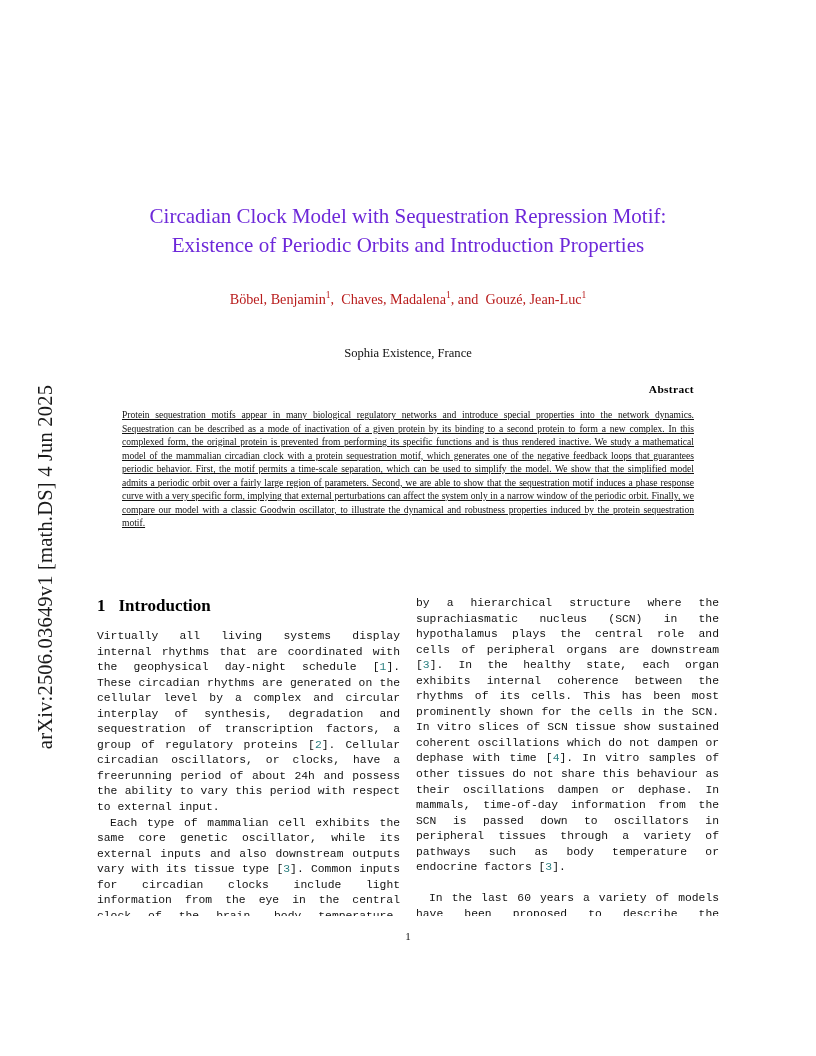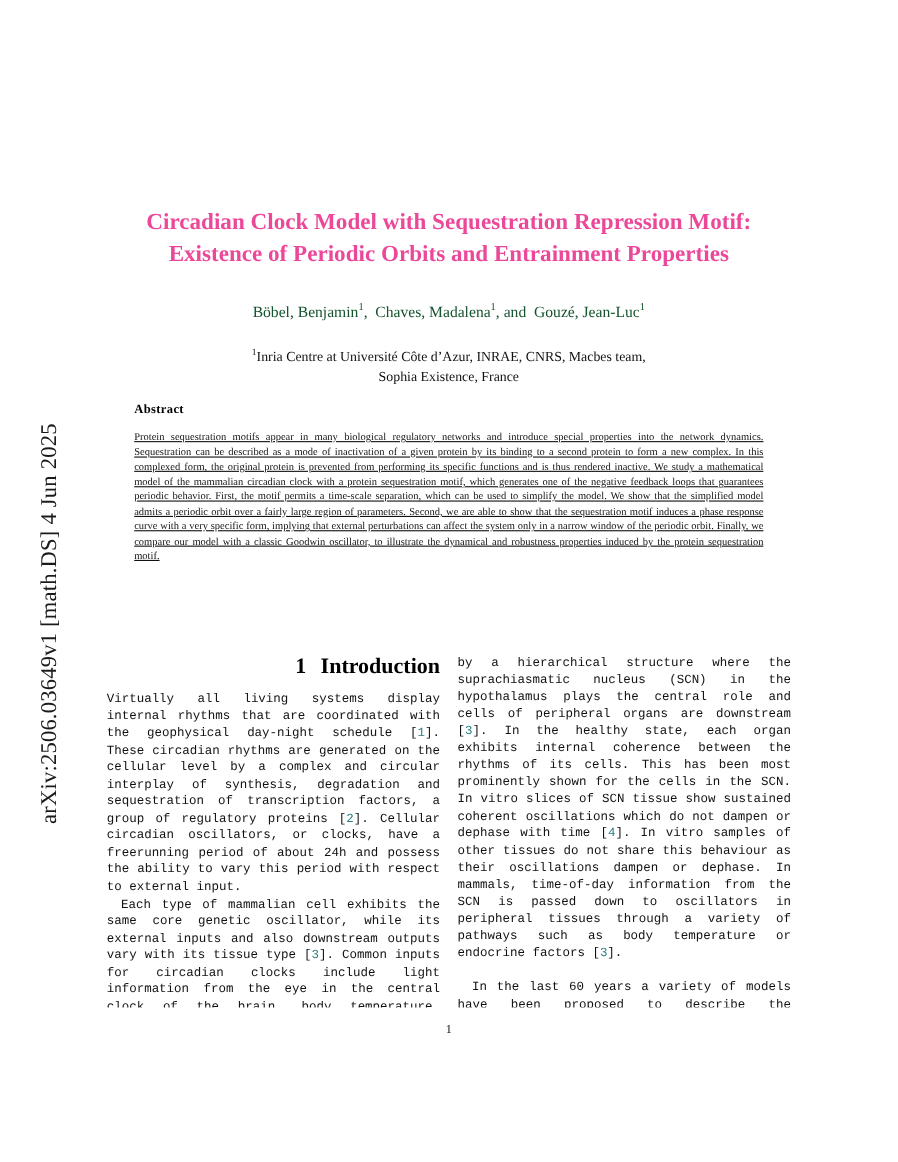--- a/index.html
+++ b/index.html
@@ -41,54 +41,54 @@
   .title-block {
     position: absolute;
     left: 88px;
     top: 186px;
     width: 640px;
     text-align: center;
   }
   .paper-title {
     font-size: 21px;
     line-height: 29px;
-    font-weight: bold;
-    margin: 1px;
-    color: #ec4899;
+    font-weight: normal;
+    margin: 16px;
+    color: #6d28d9;
   }
   .title-line { display: block; }
 
   .authors {
     margin-top: 25px;
     font-size: 14.2px;
     line-height: 20px;
-    color: #14532d;
+    color: #b91c1c;
   }
   .authors sup { font-size: 9.5px; vertical-align: super; }
 
   .affiliation {
     margin-top: 17px;
     font-size: 12.6px;
     line-height: 18px;
     color: #111111;
   }
   .affiliation sup { font-size: 8.6px; vertical-align: super; }
 
   
   .abstract-wrap {
     position: absolute;
     left: 122px;
     top: 366px;
     width: 572px;
   }
   .abstract-heading {
-    text-align: left;
+    text-align: right;
     font-weight: bold;
     font-size: 11.4px;
-    margin: 0 0 13px 0;
+    margin: 17px 0 13px 0;
     letter-spacing: 0.35px;
   }
   .abstract-body {
     font-size: 9.55px;
     line-height: 13.55px;
     text-align: justify;
     margin: 0;
     color: #111111;
     hyphens: none;
     text-decoration: underline;
@@ -106,25 +106,24 @@
     position: absolute;
     top: 0;
     width: 303px;
     height: 320px;
     overflow: hidden;
   }
   .col-left  { left: 0px; }
   .col-right { left: 319px; }
 
   .section-heading {
-    font-size: 20px;
+    font-size: 17px;
     font-weight: bold;
-    margin: 0 0 13px 16px;
+    margin: 0 0 13px 0;
     line-height: 20px;
-    text-align: right;
   }
   .section-num { margin-right: 13px; }
 
   .col p {
     margin: 0;
     font-size: 11.35px;
     line-height: 15.55px;
     text-align: justify;
     color: #111111;
     hyphens: none;
@@ -149,29 +148,29 @@
 </head>
 <body>
 
 <div class="page">
 
   <div class="arxiv-stamp">arXiv:2506.03649v1  [math.DS]  4 Jun 2025</div>
 
   <div class="title-block">
     <h1 class="paper-title">
       <span class="title-line">Circadian Clock Model with Sequestration Repression Motif:</span>
-      <span class="title-line">Existence of Periodic Orbits and Entrainment Properties</span>
+      <span class="title-line">Existence of Periodic Orbits and Introduction Properties</span>
     </h1>
 
     <div class="authors">
       <span>Böbel, Benjamin</span><sup>1</sup><span>,&nbsp;&nbsp;</span><span>Chaves, Madalena</span><sup>1</sup><span>, and&nbsp;&nbsp;</span><span>Gouzé, Jean-Luc</span><sup>1</sup>
     </div>
 
     <div class="affiliation">
-      <span><sup>1</sup><span>Inria Centre at Université Côte d’Azur, INRAE, CNRS, Macbes team,</span></span><br>
+      <br>
       <span>Sophia Existence, France</span>
     </div>
   </div>
 
   <div class="abstract-wrap">
     <div class="abstract-heading">Abstract</div>
     <p class="abstract-body">Protein sequestration motifs appear in many biological regulatory networks and introduce special properties into the network dynamics. Sequestration can be described as a mode of inactivation of a given protein by its binding to a second protein to form a new complex. In this complexed form, the original protein is prevented from performing its specific functions and is thus rendered inactive. We study a mathematical model of the mammalian circadian clock with a protein sequestration motif, which generates one of the negative feedback loops that guarantees periodic behavior. First, the motif permits a time-scale separation, which can be used to simplify the model. We show that the simplified model admits a periodic orbit over a fairly large region of parameters. Second, we are able to show that the sequestration motif induces a phase response curve with a very specific form, implying that external perturbations can affect the system only in a narrow window of the periodic orbit. Finally, we compare our model with a classic Goodwin oscillator, to illustrate the dynamical and robustness properties induced by the protein sequestration motif.</p>
   </div>
 
   <div class="columns">

